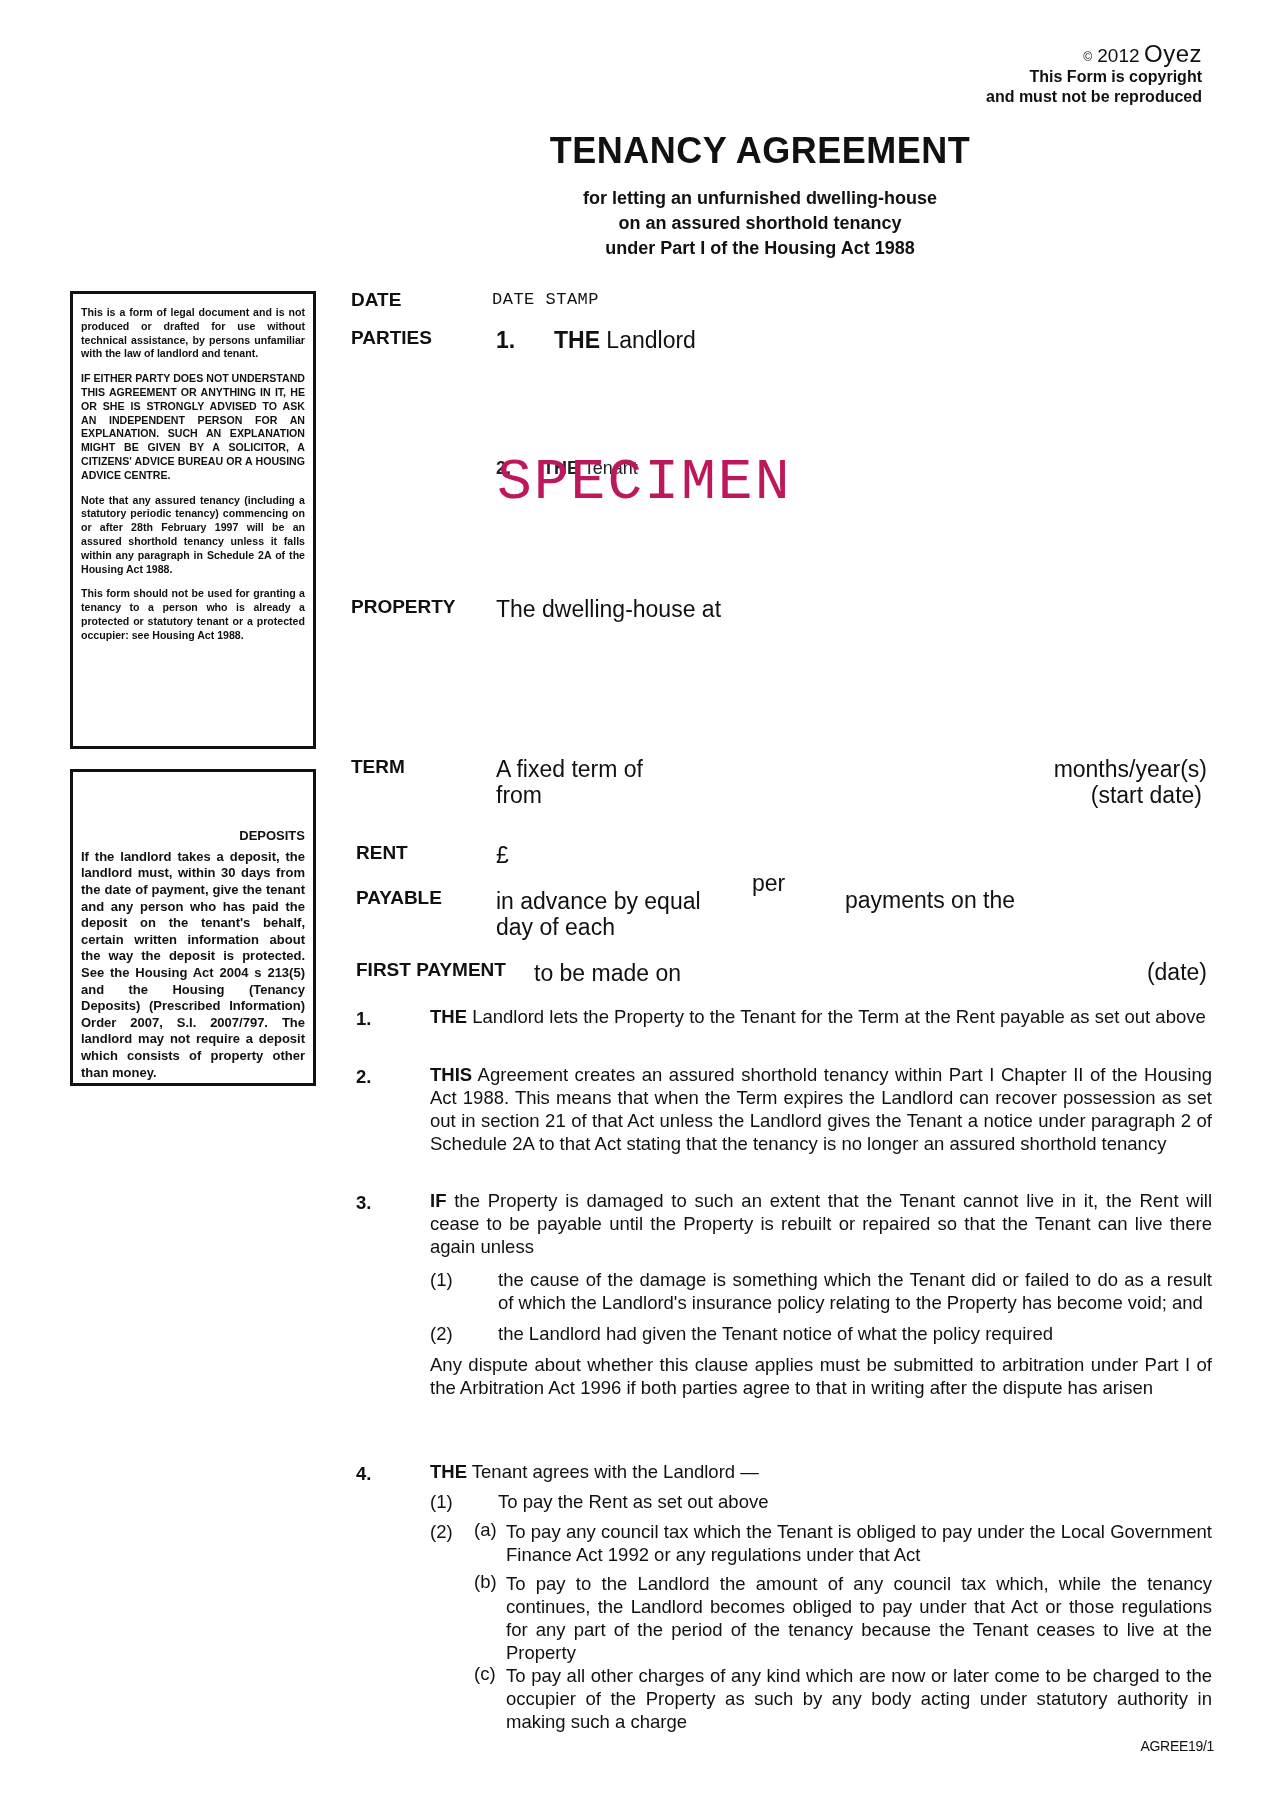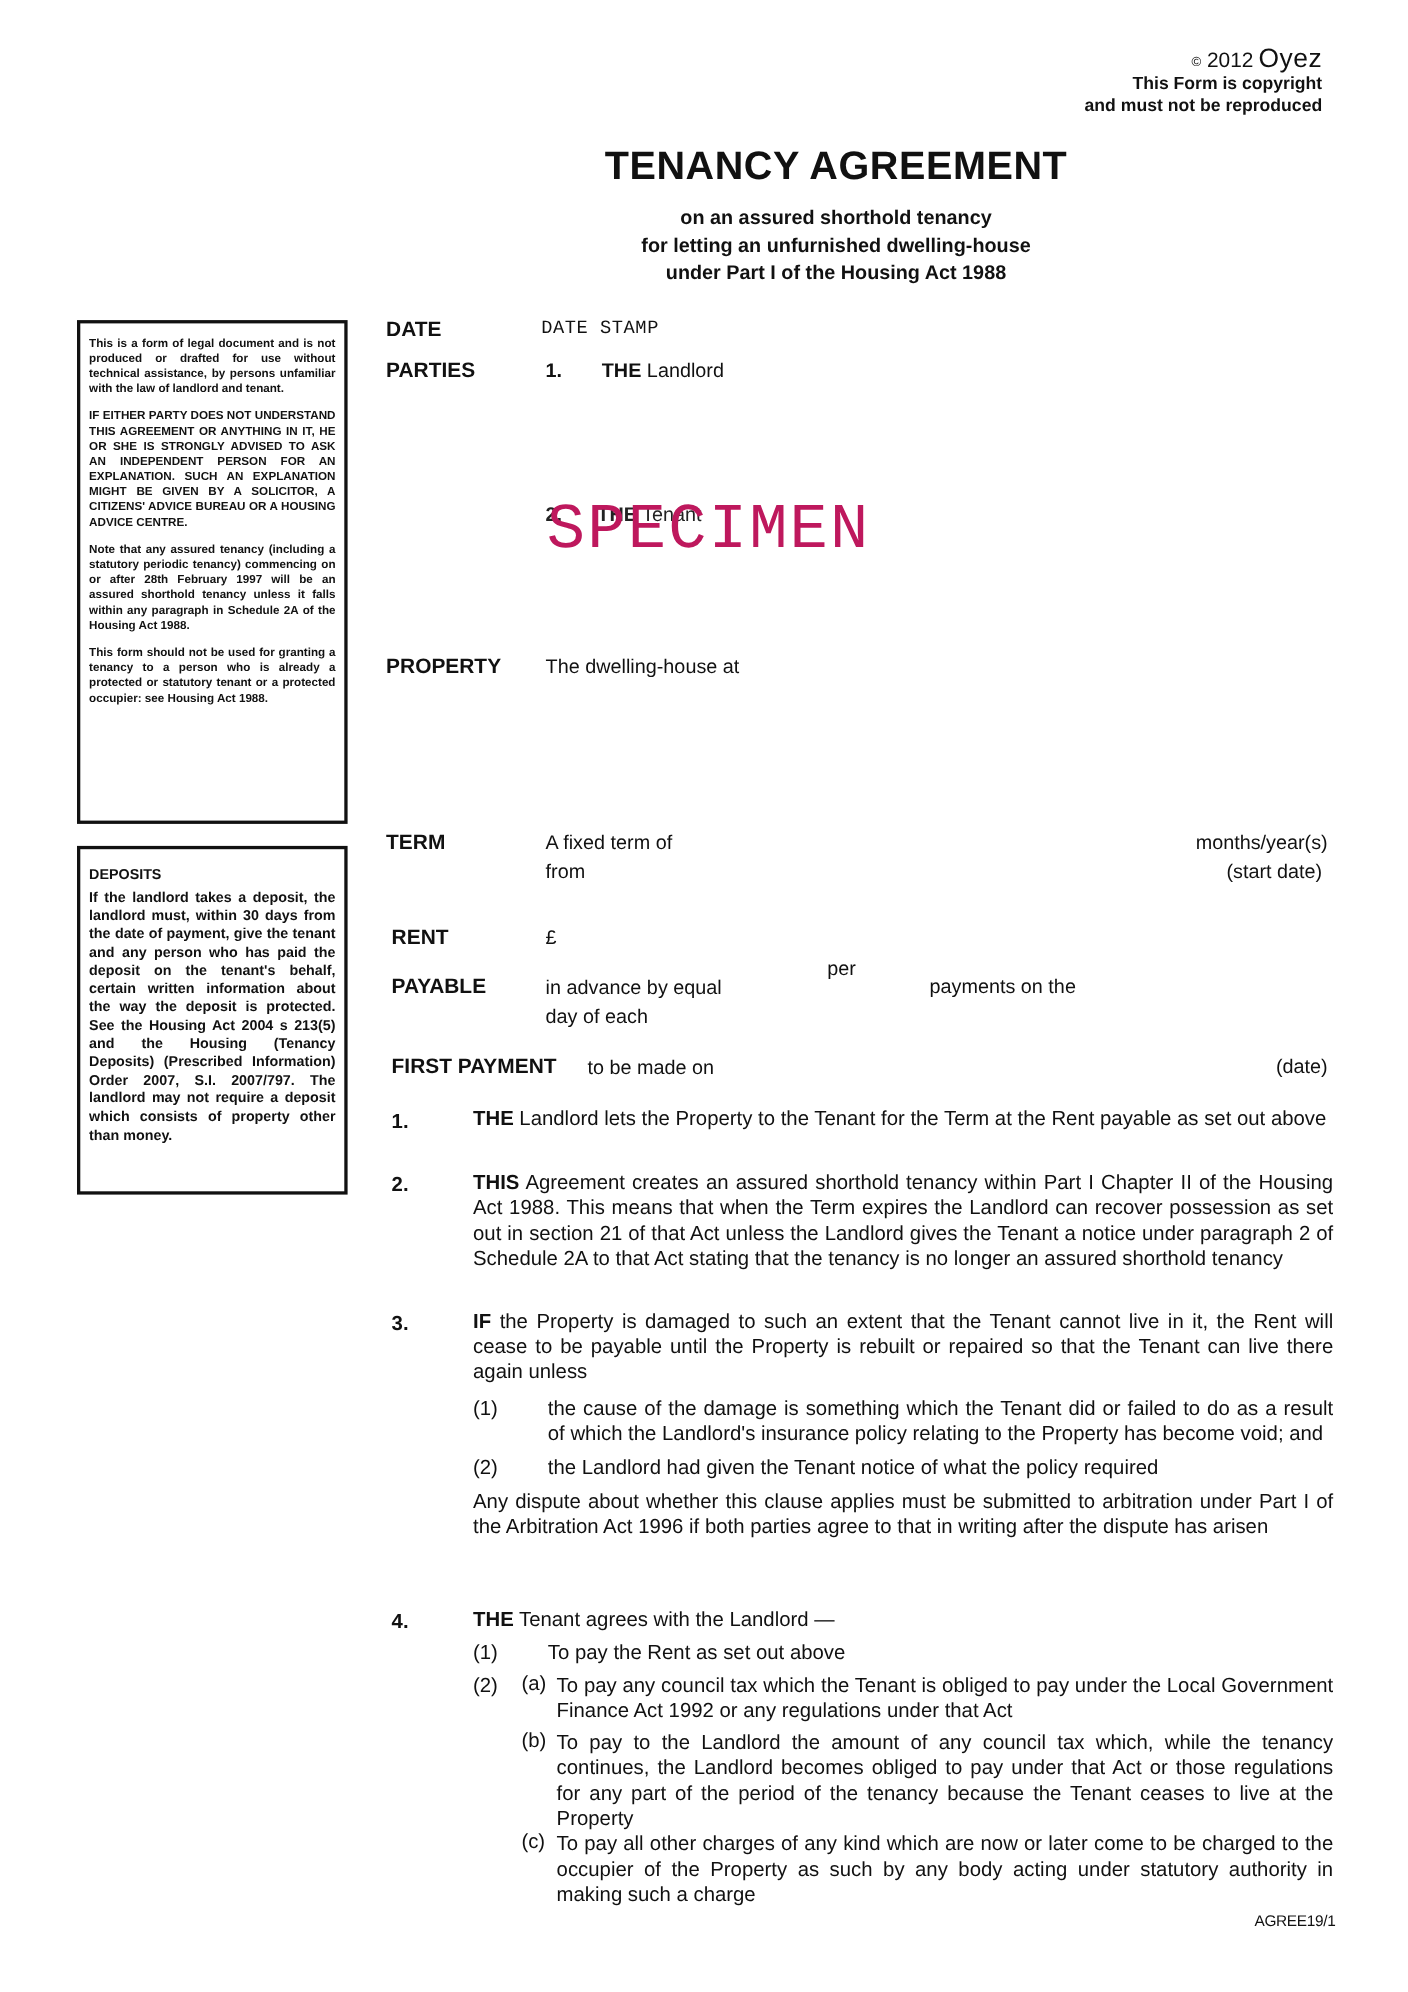--- a/index.html
+++ b/index.html
@@ -38,26 +38,26 @@
     padding: 12px 8px 10px 8px;
     font-size: 10.6px;
     font-weight: bold;
     line-height: 13.8px;
     text-align: justify;
   }
   .sidebox p { margin-bottom: 11px; }
   .sidebox p:last-child { margin-bottom: 0; }
   .box1 { left: 70px; top: 291px; width: 246px; height: 458px; }
   .box2 { left: 70px; top: 769px; width: 246px; height: 317px; padding-top: 16px; }
-  .box2 .hd { text-align: left; font-size: 13px; margin-bottom: 6px; }
+  .box2 .hd { text-align: right; font-size: 13px; margin-bottom: 6px; margin-top: 41px; }
   .box2 .bd { font-size: 13px; line-height: 16.6px; }
 
   
   .lbl { font-weight: bold; font-size: 19px; }
-  .val { font-size: 18px; }
+  .val { font-size: 23px; }
   .mono { font-family: "Liberation Mono", monospace; font-size: 17px; letter-spacing: 0.5px; }
 
   .specimen {
     left: 497px; top: 450px;
     font-family: "Liberation Mono", monospace;
     font-size: 58px; letter-spacing: 2px;
     color: #be185d;
   }
   .tenant-line { left: 496px; top: 458px; font-size: 18px; color: #222; }
 
@@ -82,22 +82,22 @@
   <div>
     <span class="yr"><span class="c">©</span> <span>2012</span></span>
     <span class="brand">Oyez</span>
   </div>
   <div class="line">This Form is copyright</div>
   <div class="line">and must not be reproduced</div>
 </div>
 
 <div class="abs title">TENANCY AGREEMENT</div>
 <div class="abs subtitle">
+  <div>for letting an unfurnished dwelling-house</div>
   <div>on an assured shorthold tenancy</div>
-  <div>for letting an unfurnished dwelling-house</div>
   <div>under Part I of the Housing Act 1988</div>
 </div>
 
 <div class="abs sidebox box1">
   <p>This is a form of legal document and is not produced or drafted for use without technical assistance, by persons unfamiliar with the law of landlord and tenant.</p>
   <p>IF EITHER PARTY DOES NOT UNDERSTAND THIS AGREEMENT OR ANYTHING IN IT, HE OR SHE IS STRONGLY ADVISED TO ASK AN INDEPENDENT PERSON FOR AN EXPLANATION. SUCH AN EXPLANATION MIGHT BE GIVEN BY A SOLICITOR, A CITIZENS' ADVICE BUREAU OR A HOUSING ADVICE CENTRE.</p>
   <p>Note that any assured tenancy (including a statutory periodic tenancy) commencing on or after 28th February 1997 will be an assured shorthold tenancy unless it falls within any paragraph in Schedule 2A of the Housing Act 1988.</p>
   <p>This form should not be used for granting a tenancy to a person who is already a protected or statutory tenant or a protected occupier: see Housing Act 1988.</p>
 </div>
 

